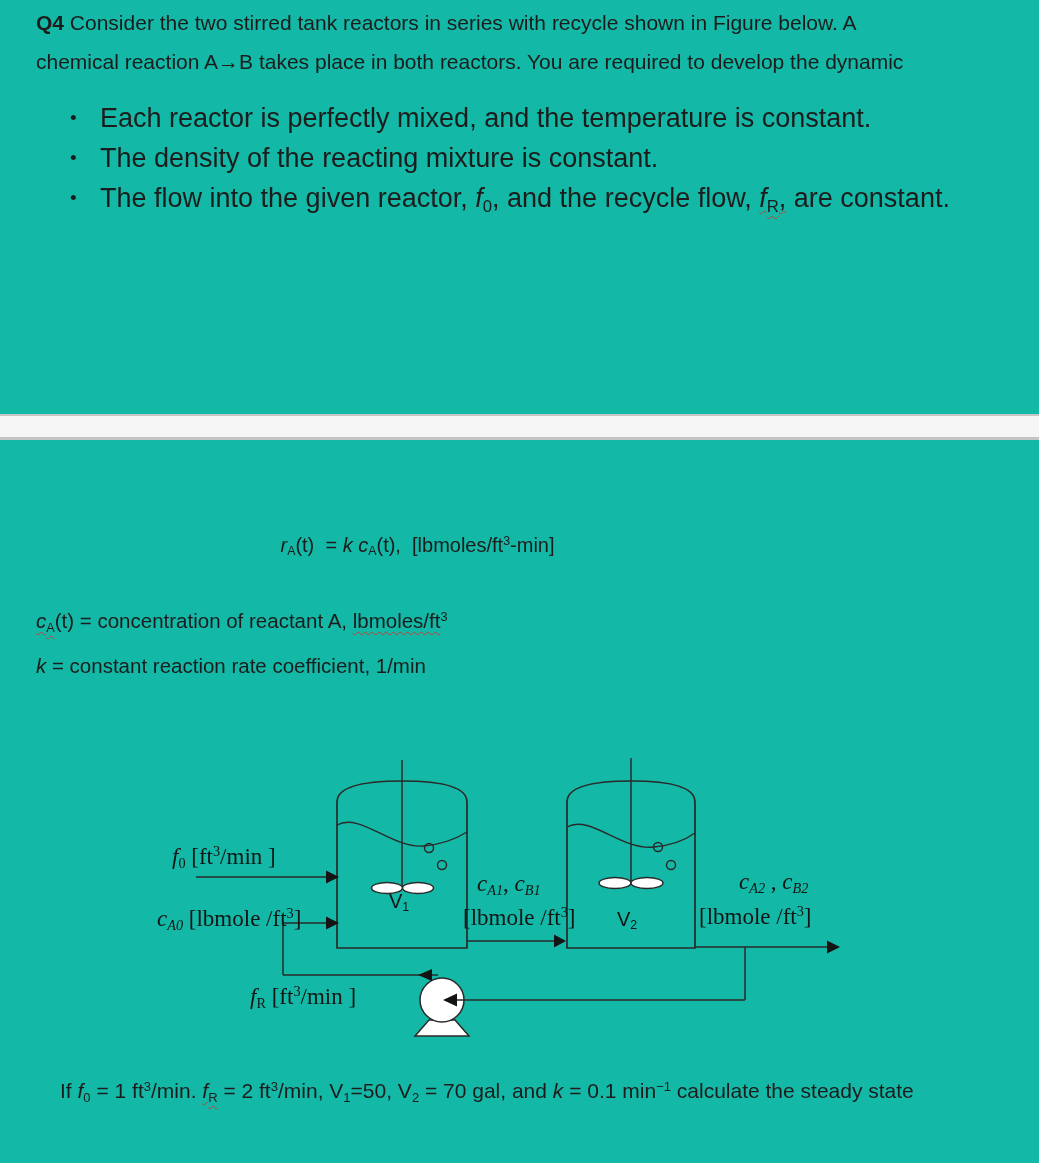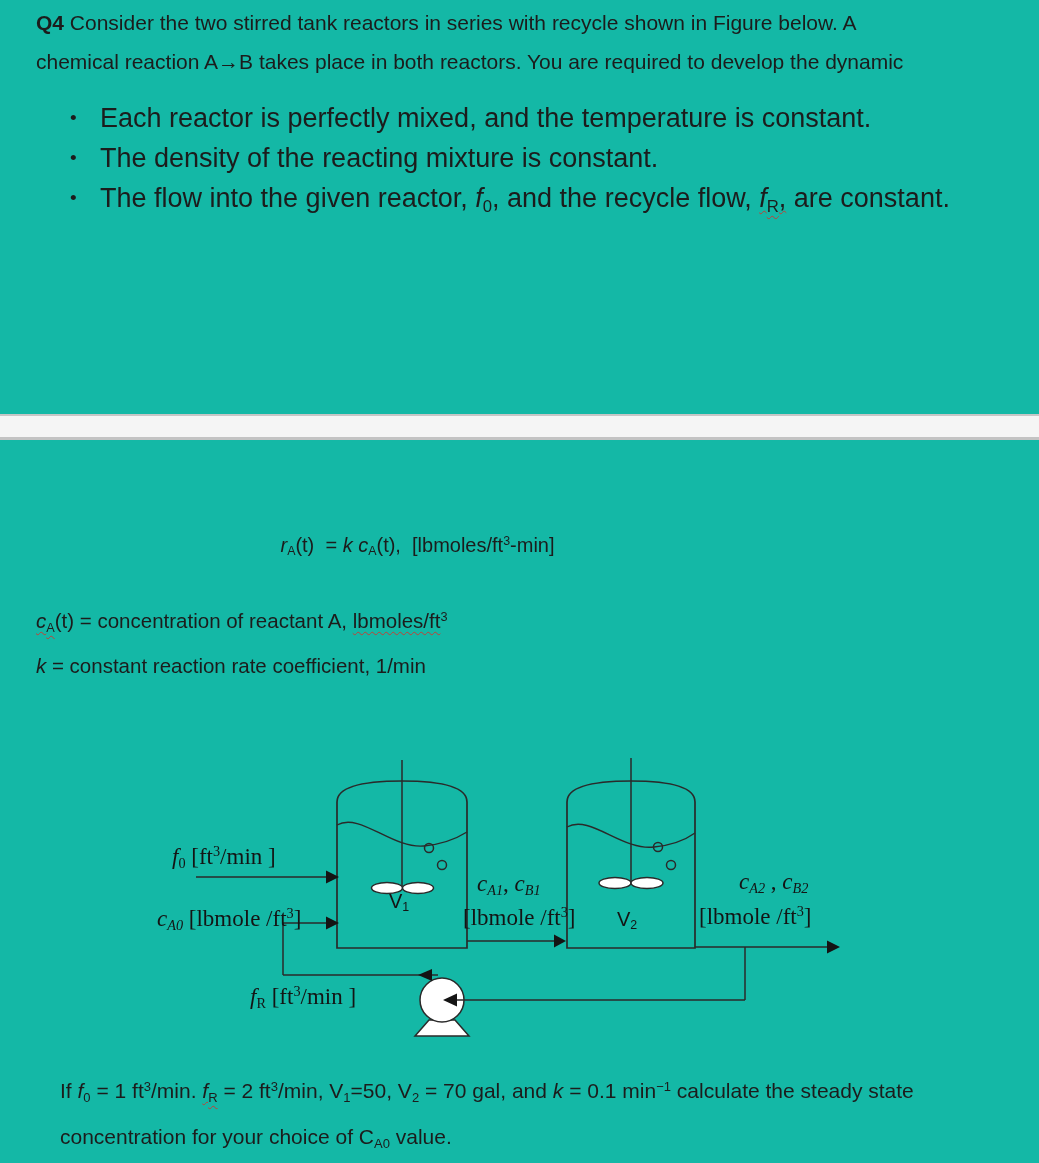--- a/index.html
+++ b/index.html
@@ -111,16 +111,15 @@
   <div class="vlabel" style="left:389px;top:890px;"><span>V</span><span class="sub">1</span></div>
   <div class="vlabel" style="left:617px;top:892px;margin-top:16px;"><span>V</span><span class="sub">2</span></div>
   <div class="dlabel" style="left:477px;top:874px;"><span class="i">c</span><span class="sub i">A1</span><span>, </span><span class="i">c</span><span class="sub i">B1</span></div>
   <div class="dlabel" style="left:463px;top:902px;"><span>[lbmole /ft</span><span class="sup">3</span><span>]</span></div>
   <div class="dlabel" style="left:711px;top:872px;margin-left:28px;"><span class="i">c</span><span class="sub i">A2</span><span> , </span><span class="i">c</span><span class="sub i">B2</span></div>
   <div class="dlabel" style="left:699px;top:901px;"><span>[lbmole /ft</span><span class="sup">3</span><span>]</span></div>
   <div class="dlabel" style="left:250px;top:981px;"><span class="i">f</span><span class="sub">R</span><span> [ft</span><span class="sup">3</span><span>/min ]</span></div>
 
   <div class="abs closing">
     <div class="line"><span>If </span><span class="i">f</span><span class="sub">0</span><span> = 1 ft</span><span class="sup">3</span><span>/min. </span><span class="i sq">f</span><span class="sub sq">R</span><span> = 2 ft</span><span class="sup">3</span><span>/min, V</span><span class="sub">1</span><span>=50, V</span><span class="sub">2</span><span> = 70 gal, and </span><span class="i">k</span><span> = 0.1 min</span><span class="sup">−1</span><span> calculate the steady state</span></div>
-    <div class="line"><span>concentration for your choice of C</span><span class="sub">A0</span><span> value.</span></div>
   </div>
 
 </div>
 
 </body></html>

